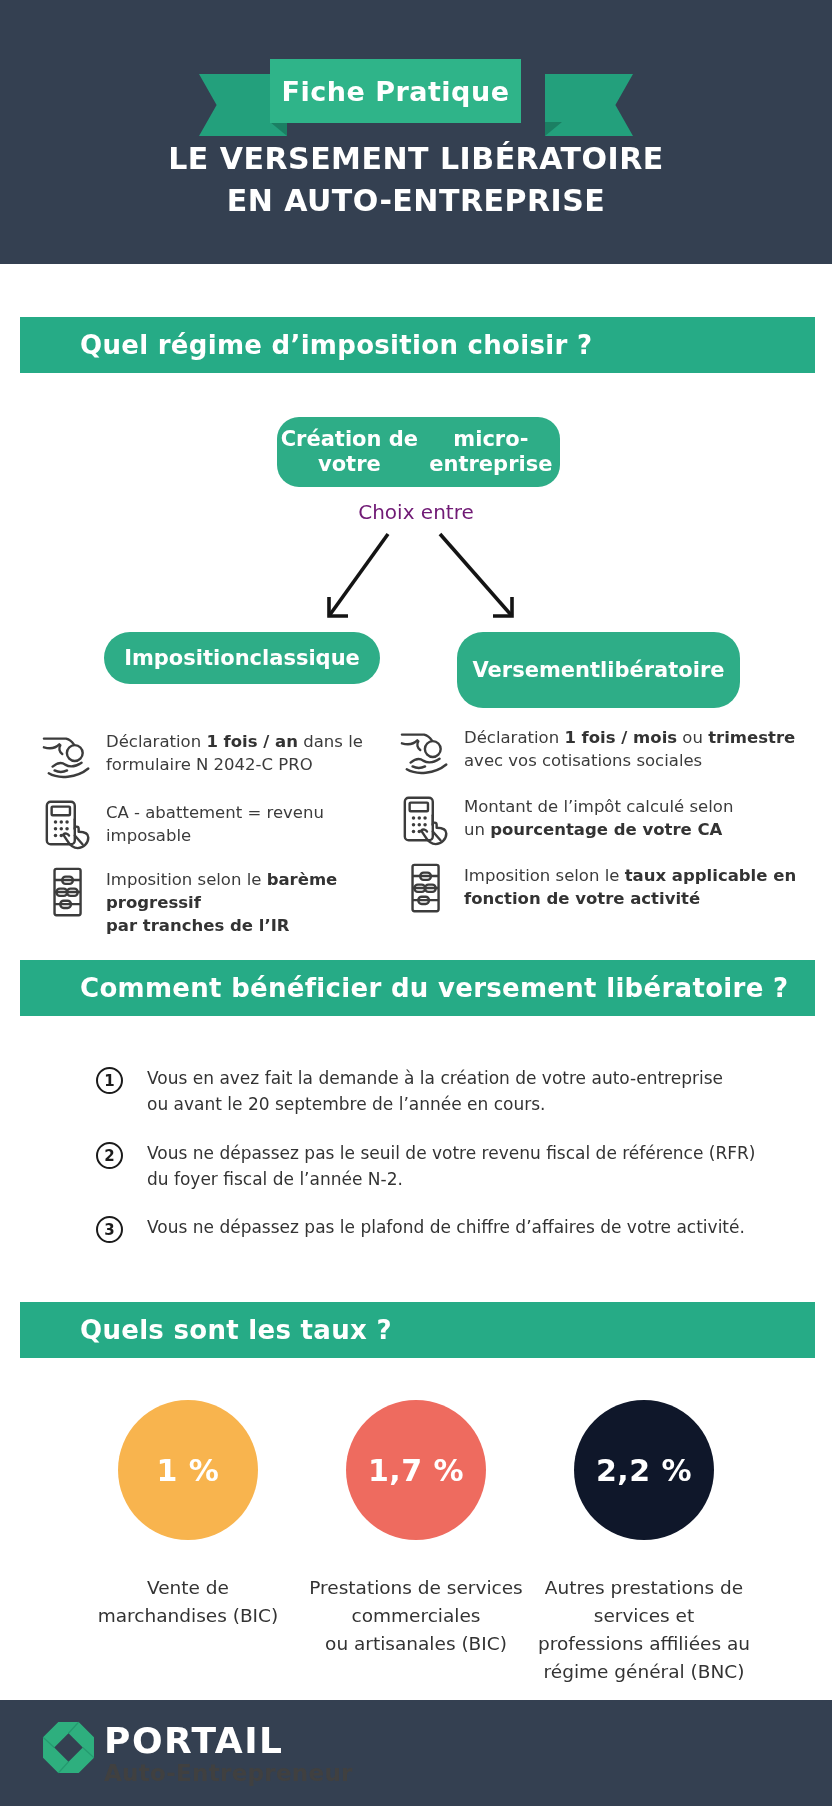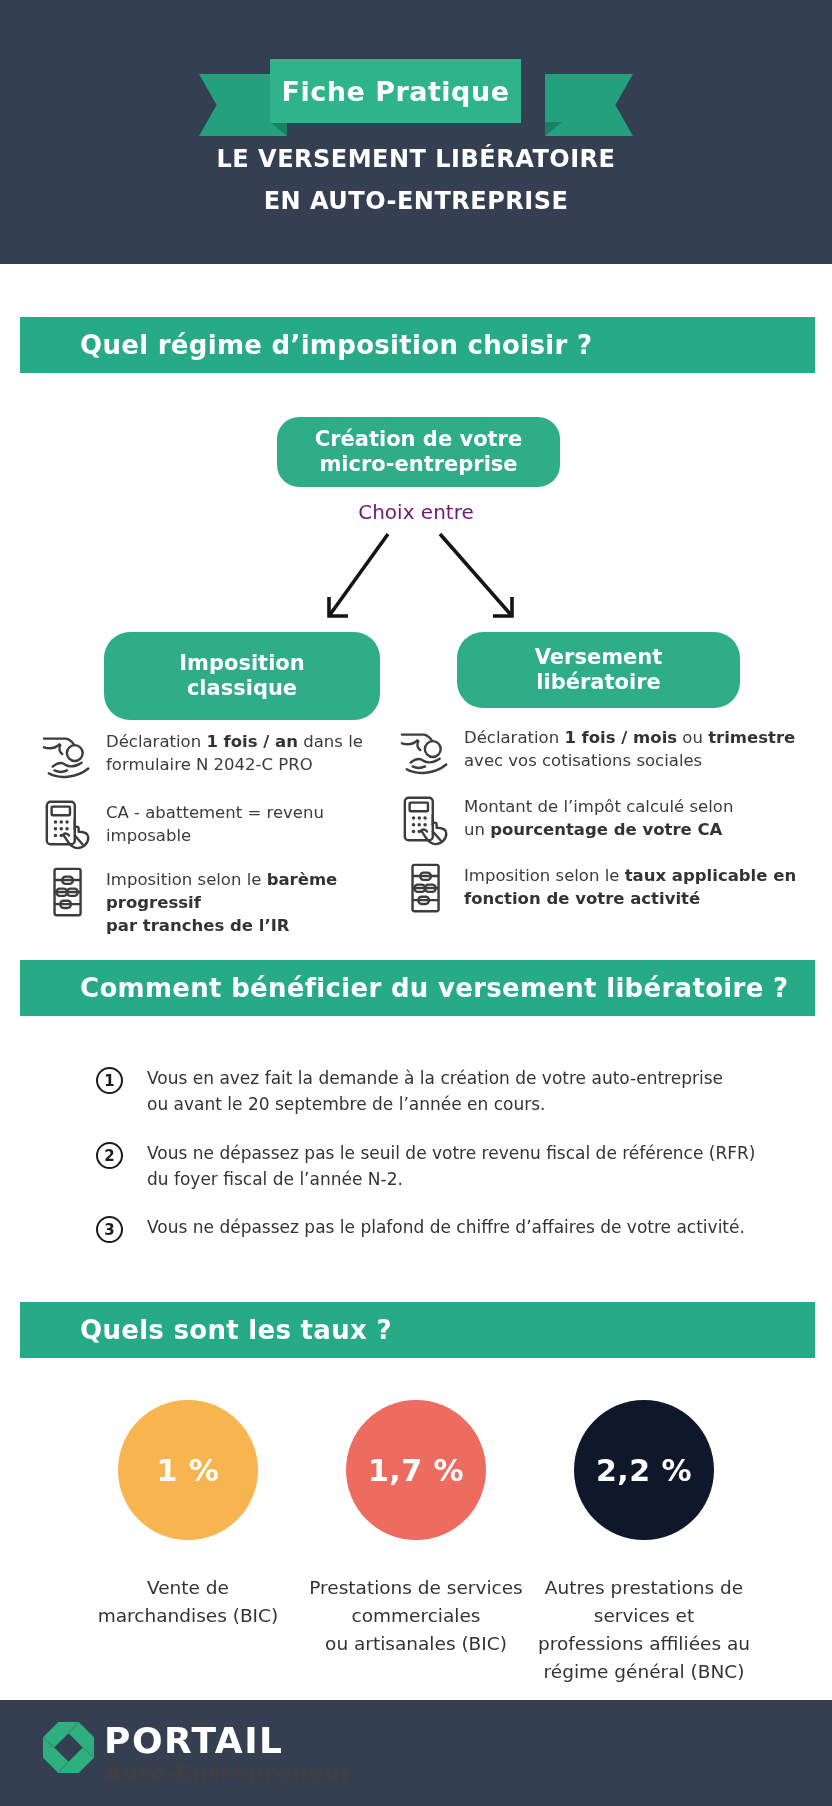--- a/index.html
+++ b/index.html
@@ -15,37 +15,37 @@
   .ribbon-fold{position:absolute;top:122px;width:17px;height:14px;background:#1b7f63;}
   .ribbon-fold.left{left:270px;clip-path:polygon(0 0,100% 0,100% 100%);}
   .ribbon-fold.right{left:545px;clip-path:polygon(0 0,100% 0,0 100%);}
   .ribbon-band{
     position:absolute;left:270px;top:59px;width:251px;height:64px;background:#2fb489;
     display:flex;align-items:center;justify-content:center;
     color:#ffffff;font-size:27px;font-weight:600;letter-spacing:.5px;
   }
   .hero-title{
     position:absolute;left:0;top:138px;width:832px;text-align:center;color:#ffffff;
-    font-size:24px;line-height:42px;font-weight:700;letter-spacing:.5px;
+    font-size:30px;line-height:42px;font-weight:700;letter-spacing:.5px;
   }
   
   .section-bar{
     position:absolute;left:20px;width:795px;height:56px;background:#26ab86;
     display:flex;align-items:center;color:#ffffff;font-size:26px;font-weight:700;
     padding-left:60px;box-sizing:border-box;letter-spacing:.3px;
   }
   .bar-1{top:317px;} .bar-2{top:960px;} .bar-3{top:1302px;}
   
   .flow-box{
     position:absolute;background:#2ead87;color:#ffffff;font-weight:700;
-    display:flex;flex-direction:column;align-items:center;justify-content:center;
+    display:flex;flex-direction:row;align-items:center;justify-content:center;
     text-align:center;font-size:21px;line-height:25px;
   }
   .flow-root{left:277px;top:417px;width:283px;height:70px;border-radius:22px;}
-  .flow-left{left:104px;top:632px;width:276px;height:88px;border-radius:26px;}
+  .flow-left{left:104px;top:632px;width:276px;height:52px;border-radius:26px;}
   .flow-right{left:457px;top:632px;width:283px;height:76px;border-radius:26px;}
   .choice-label{
     position:absolute;left:0;top:500px;width:832px;text-align:center;
     font-size:20px;color:#701a75;
   }
   .arrows{position:absolute;left:300px;top:528px;width:240px;height:96px;}
   
   .col{position:absolute;display:flex;flex-direction:column;}
   .col-left{left:42px;top:727px;width:350px;}
   .col-right{left:400px;top:723px;width:420px;}

